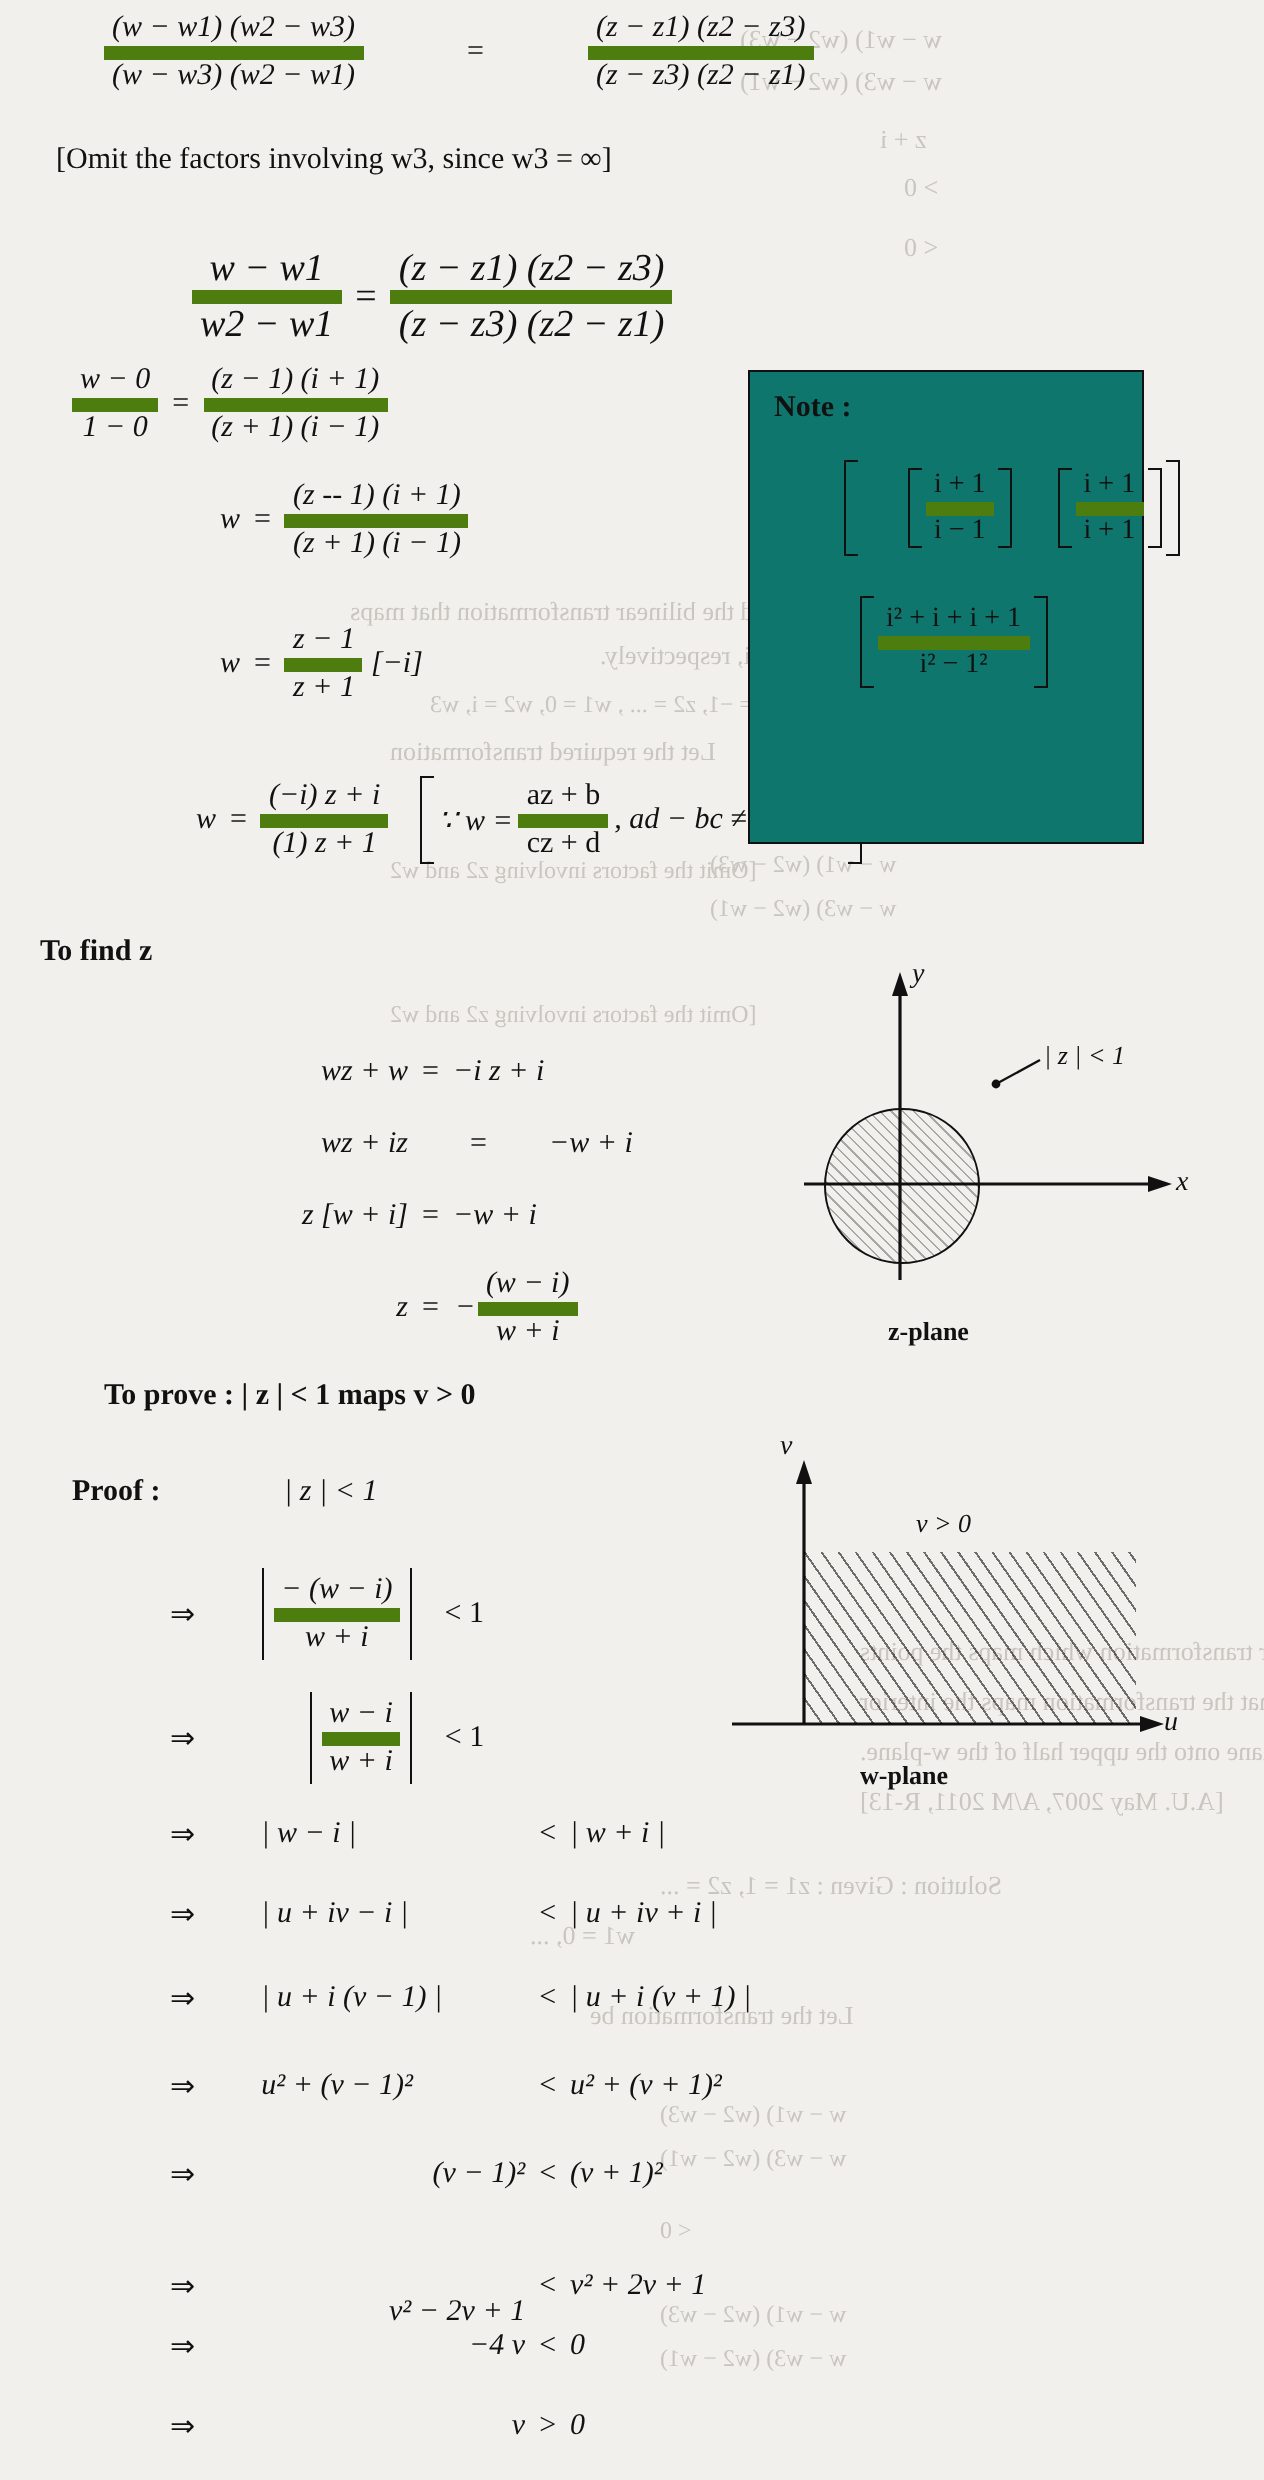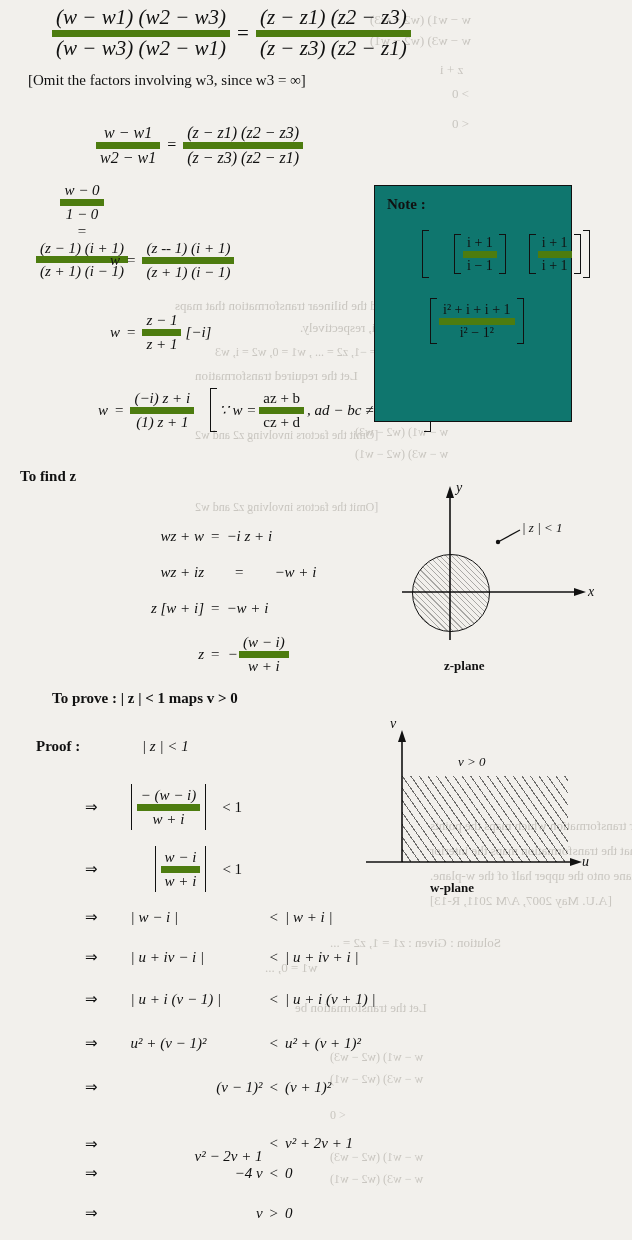--- a/index.html
+++ b/index.html
@@ -126,47 +126,47 @@
   <div class="bleed" style="left:430px; top:893px; font-size:13px;">[A.U. May 2007, A/M 2011, R-13]</div>
   <div class="bleed" style="left:330px; top:935px; font-size:13px;">Solution : Given :  z1 = 1,   z2 = ...</div>
   <div class="bleed" style="left:265px; top:960px; font-size:13px;">w1 = 0, ...</div>
   <div class="bleed" style="left:295px; top:1000px; font-size:13px;">Let the transformation be</div>
   <div class="bleed" style="left:330px; top:1050px; font-size:12px;">w − w1) (w2 − w3)</div>
   <div class="bleed" style="left:330px; top:1072px; font-size:12px;">w − w3) (w2 − w1)</div>
   <div class="bleed" style="left:330px; top:1108px; font-size:12px;">&lt; 0</div>
   <div class="bleed" style="left:330px; top:1150px; font-size:12px;">w − w1) (w2 − w3)</div>
   <div class="bleed" style="left:330px; top:1172px; font-size:12px;">w − w3) (w2 − w1)</div>
 
-  <div class="eqrow" style="left:52px; top:6px; font-size:21px;">
+  <div class="eqrow" style="left:52px; top:6px; font-size:15px;gap:45px;">
     <span class="frac">
       <span class="num">(w − w1) (w2 − w3)</span>
       <span class="den">(w − w3) (w2 − w1)</span>
     </span>
     <span class="op">=</span>
     <span class="frac">
       <span class="num">(z − z1) (z2 − z3)</span>
       <span class="den">(z − z3) (z2 − z1)</span>
     </span>
   </div>
 
   <div class="txt" style="left:28px; top:72px; font-size:15px;">[Omit the factors involving w3, since w3 = ∞]</div>
 
-  <div class="eqrow" style="left:96px; top:124px; font-size:16px;">
+  <div class="eqrow" style="left:96px; top:124px; font-size:19px;">
     <span class="frac">
       <span class="num">w − w1</span>
       <span class="den">w2 − w1</span>
     </span>
     <span class="op">=</span>
     <span class="frac">
       <span class="num">(z − z1) (z2 − z3)</span>
       <span class="den">(z − z3) (z2 − z1)</span>
     </span>
   </div>
 
-  <div class="eqrow" style="left:36px; top:182px; font-size:15px;flex-direction:column;">
+  <div class="eqrow" style="left:36px; top:182px; font-size:15px;">
     <span class="frac">
       <span class="num">w − 0</span>
       <span class="den">1 − 0</span>
     </span>
     <span class="op">=</span>
     <span class="frac">
       <span class="num">(z − 1) (i + 1)</span>
       <span class="den">(z + 1) (i − 1)</span>
     </span>
   </div>

